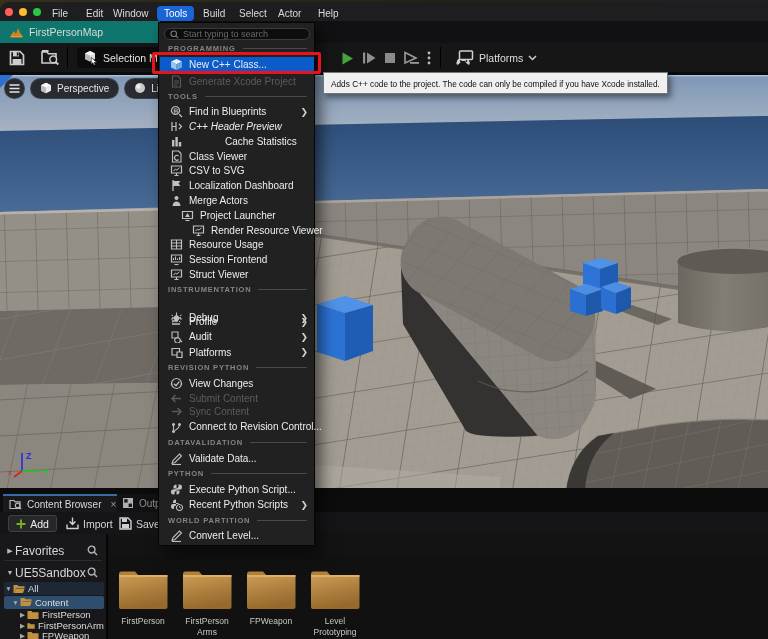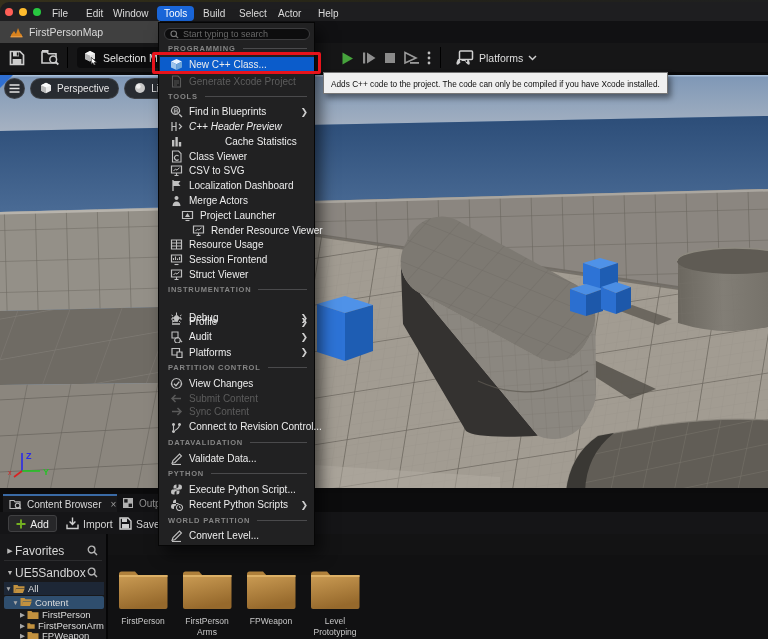--- a/index.html
+++ b/index.html
@@ -14,21 +14,21 @@
   #macbar { left:0; top:2px; width:768px; height:19px; background:#1e1e20;
     border-radius:9px 0 0 0; display:flex; align-items:center; }
   .tl { width:8px; height:8px; border-radius:50%; margin-right:6px; }
   #tl-wrap { display:flex; align-items:center; padding-left:5px; width:48px; }
   .macmenu { color:#dcdcdc; font-size:10px; padding:2px 7px; border-radius:4px;
     white-space:nowrap; }
   .macmenu.active { background:#1a66d9; color:#fff; }
 
   
   #titlerow { left:0; top:21px; width:768px; height:22px; background:#111113; }
-  #leveltab { left:0; top:21px; width:160px; height:22px; background:#404040;
+  #leveltab { left:0; top:21px; width:160px; height:22px; background:#0f766e;
     display:flex; align-items:center; }
   #leveltab-icon { margin-left:10px; }
   #leveltab-label { color:#d9d9d9; font-size:10.5px; margin-left:6px; }
 
   
   #toolbar { left:0; top:43px; width:768px; height:29px; background:#161617;
     display:flex; align-items:center; }
   .tb-icon { display:flex; align-items:center; justify-content:center; }
   #tb-sep1 { position:absolute; left:67px; top:4px; width:1px; height:21px; background:#000; }
   #selmode { position:absolute; left:77px; top:4px; width:100px; height:21px;
@@ -723,21 +723,21 @@
         <span class="mic">
           <svg width="13" height="13" viewBox="0 0 13 13">
             <path d="M2 2.5 H9.5 V9 H2 Z" fill="none" stroke="#c0c0c0" stroke-width="1.2"></path>
             <path d="M7 6 H12 V11.5 H7 Z" fill="#212122" stroke="#c0c0c0" stroke-width="1.2"></path>
           </svg>
         </span>
         <span class="mlabel">Platforms</span>
         <span class="marrow">❯</span>
       </div>
       <div class="mrow hdr" style="top: 337.1px;">
-        <span class="hdr-label">PARTITION CONTROL</span>
+        <span class="hdr-label">REVISION PYTHON</span>
         <span class="hdr-line"></span>
       </div>
       <div class="mrow item" style="top: 352.9px;">
         <span class="mic">
           <svg width="13" height="13" viewBox="0 0 13 13">
             <path d="M6.5 1.5 a5 5 0 1 0 0.01 0 Z" fill="none" stroke="#c0c0c0" stroke-width="1.2"></path>
             <path d="M4 6.7 L6 8.7 L9.3 4.7" fill="none" stroke="#c0c0c0" stroke-width="1.3"></path>
           </svg>
         </span>
         <span class="mlabel">View Changes</span>

